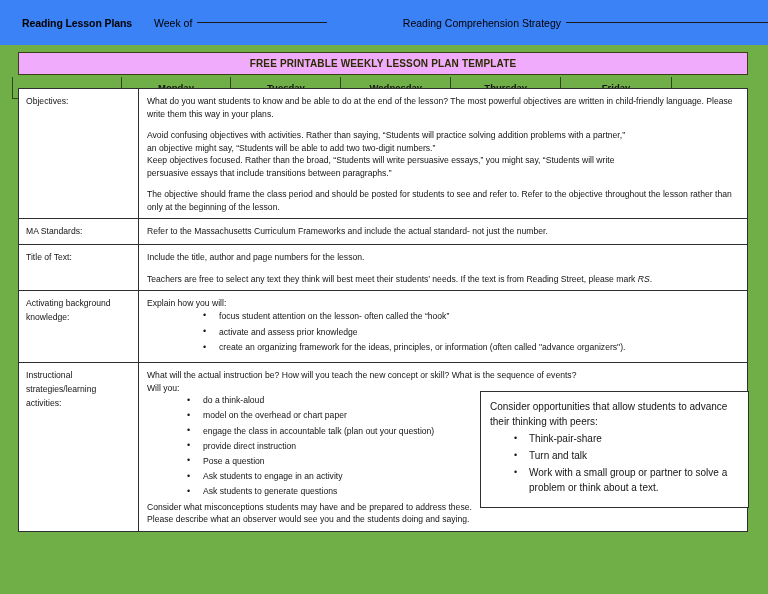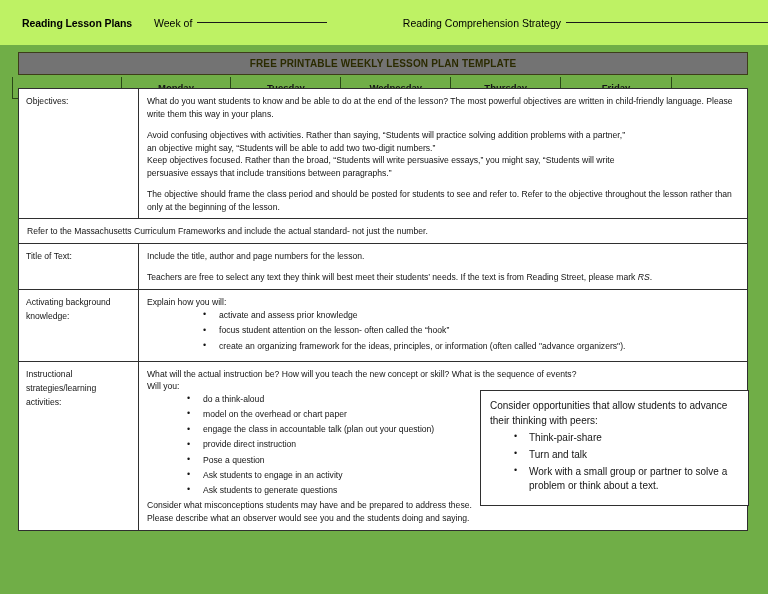--- a/index.html
+++ b/index.html
@@ -12,21 +12,21 @@
     background: #70AE47;
     font-family: "Liberation Sans", sans-serif;
     color: #000;
   }
 
   
   .top-header {
     position: absolute;
     left: 0; top: 0;
     width: 768px; height: 45px;
-    background: #bef264;
+    background: #3b82f6;
     display: flex;
     align-items: center;
     padding-left: 22px;
   }
   .hdr-title {
     font-size: 10.5px;
     font-weight: bold;
     letter-spacing: -0.1px;
     white-space: nowrap;
   }
@@ -46,21 +46,21 @@
     margin-left: 54px;
     display: flex;
     align-items: center;
   }
 
   
   .banner {
     position: absolute;
     left: 18px; top: 52px;
     width: 730px; height: 23px;
-    background: #737373;
+    background: #f0abfc;
     border: 1.2px solid #3d3d1a;
     display: flex;
     align-items: center;
     justify-content: center;
   }
   .banner-text {
     font-size: 10px;
     font-weight: bold;
     color: #2b2b00;
     letter-spacing: 0.15px;
@@ -225,20 +225,21 @@
       <p>Avoid confusing objectives with activities.  Rather than saying, “Students will practice solving addition problems with a partner,”</p>
       <p>an objective might say, “Students will be able to add two two-digit numbers.”</p>
       <p>Keep objectives focused. Rather than the broad, “Students will write persuasive essays,” you might say, “Students will write</p>
       <p>persuasive essays that include transitions between paragraphs.”</p>
       <div class="gap"></div>
       <p>The objective should frame the class period and should be posted for students to see and refer to. Refer to the objective throughout the lesson rather than only at the beginning of the lesson.</p>
     </div>
   </div>
 
   <div class="row">
+    <div class="cell-label">MA Standards:</div>
     <div class="cell-body">
       <p>
         <span>Refer to the Massachusetts Curriculum Frameworks and</span>
         <b>include the actual standard- not just the number</b><span>.</span>
       </p>
     </div>
   </div>
 
   <div class="row">
     <div class="cell-label">Title of Text:</div>
@@ -250,22 +251,22 @@
         <i>RS</i><span>.</span>
       </p>
     </div>
   </div>
 
   <div class="row">
     <div class="cell-label">Activating background knowledge:</div>
     <div class="cell-body">
       <p>Explain how you will:</p>
       <ul class="bullets">
+        <li>focus student attention on the lesson- often called the “hook”</li>
         <li>activate and assess prior knowledge</li>
-        <li>focus student attention on the lesson- often called the “hook”</li>
         <li>create an organizing framework for the ideas, principles, or information (often called "advance organizers").</li>
       </ul>
     </div>
   </div>
 
   <div class="row">
     <div class="cell-label">Instructional strategies/learning activities:</div>
     <div class="cell-body instr-body">
       <div class="instr-col">
         <p>What will the actual instruction be?  How will you teach the new concept or skill?  What is the sequence of events?</p>

